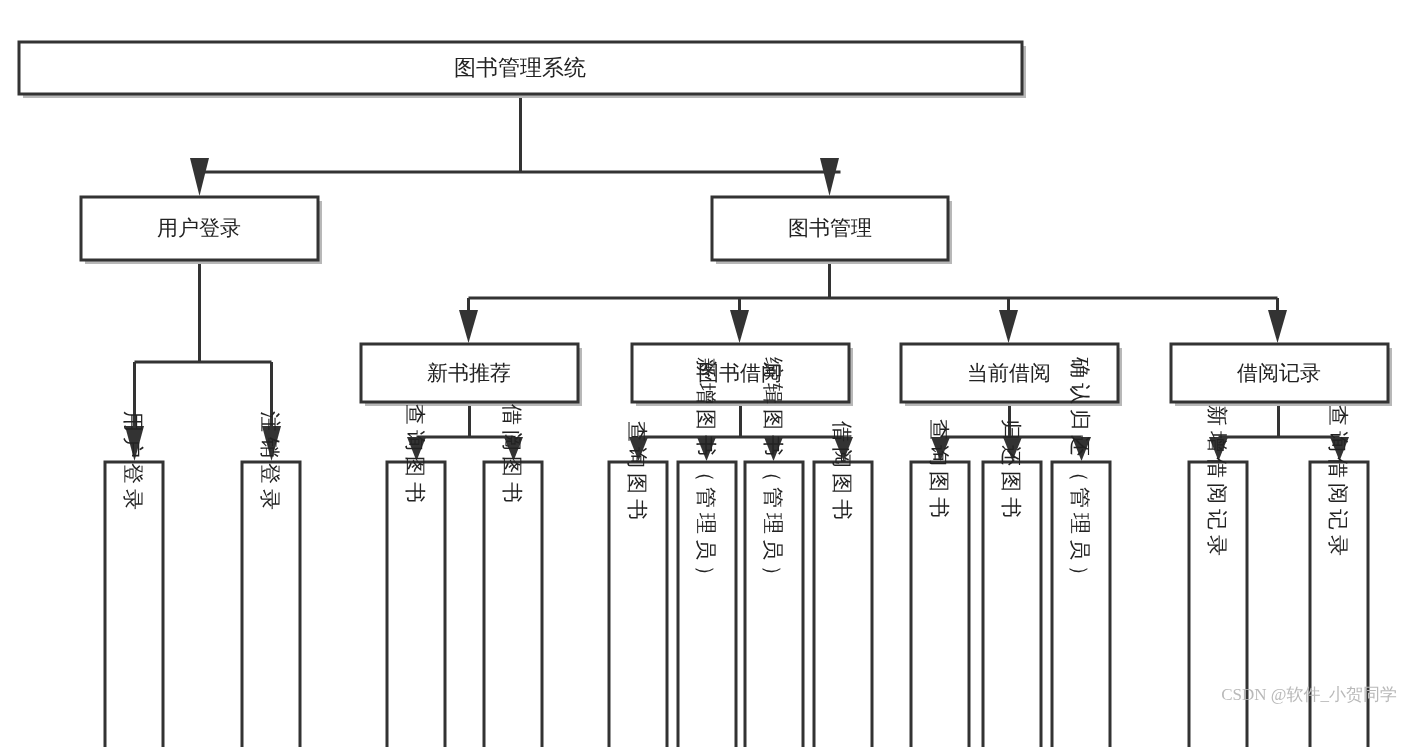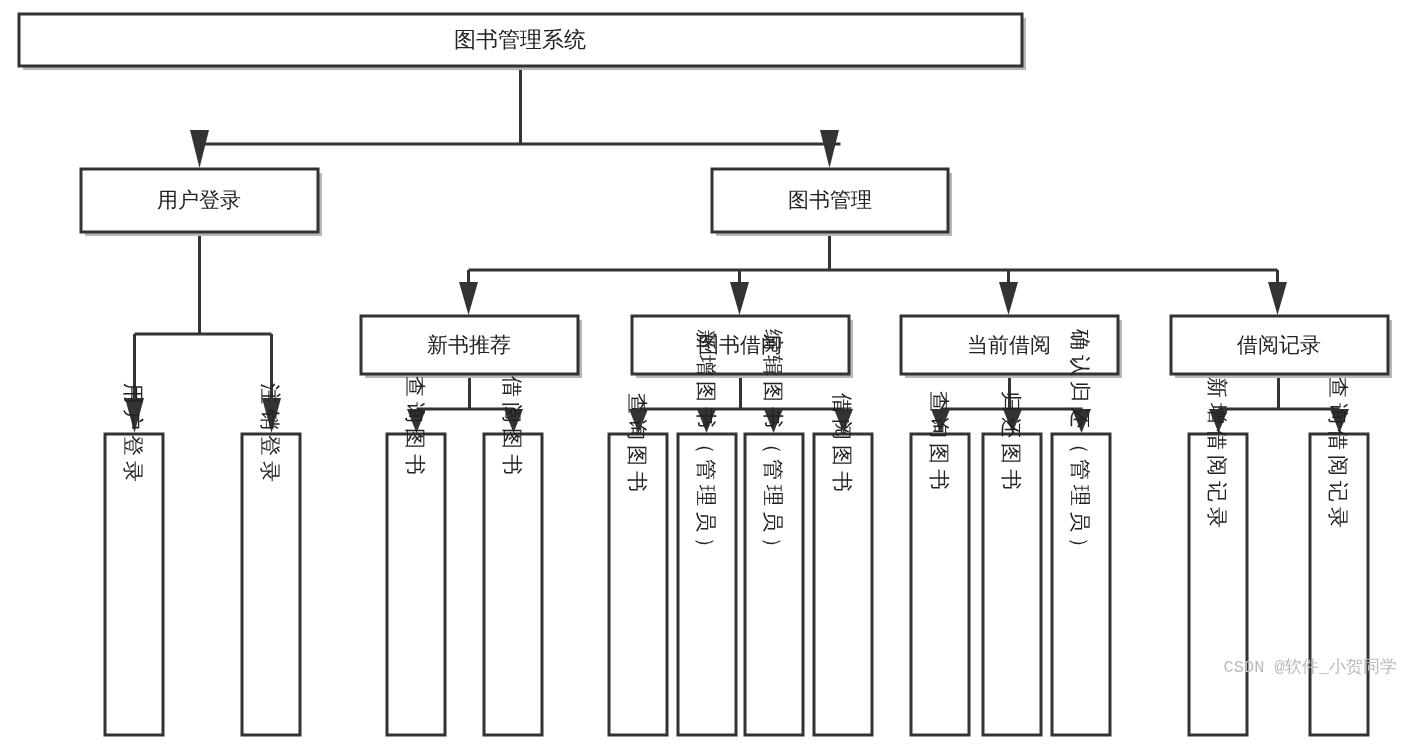--- a/index.html
+++ b/index.html
@@ -12,20 +12,21 @@
     height: 747px;
     font-family: "DejaVu Sans", "Liberation Sans", sans-serif;
     overflow: hidden;
     position: relative;
   }
   #diagram-root {
     position: relative;
     width: 1405px;
     height: 684px;
     background: #ffffff;
+    margin-top: 28px;
   }
   svg.flow {
     position: absolute;
     left: 0;
     top: 0;
     width: 1405px;
     height: 747px;
     display: block;
   }
   .node-box {
@@ -60,21 +61,21 @@
     font-family: "DejaVu Sans", "Liberation Sans", sans-serif;
     font-size: 21px;
     fill: #222222;
     text-anchor: middle;
     letter-spacing: 5px;
   }
   .watermark {
     position: absolute;
     right: 8px;
     bottom: 6px;
-    font-family: Liberation Mono, monospace;
+    font-family: Liberation Serif, serif;
     font-size: 17px;
     color: #b9b9b9;
     white-space: nowrap;
     pointer-events: none;
   }
 </style>
 </head>
 <body>
 
 <div id="diagram-root">

